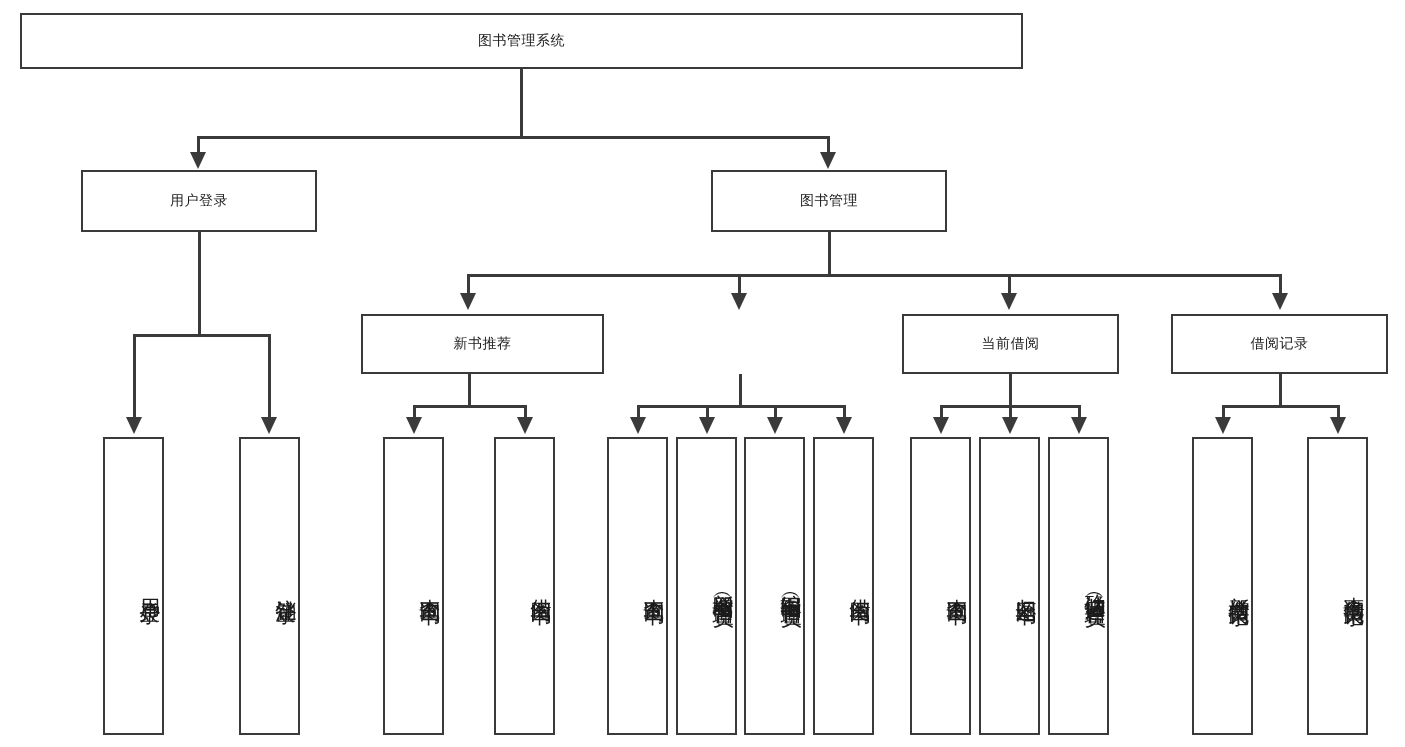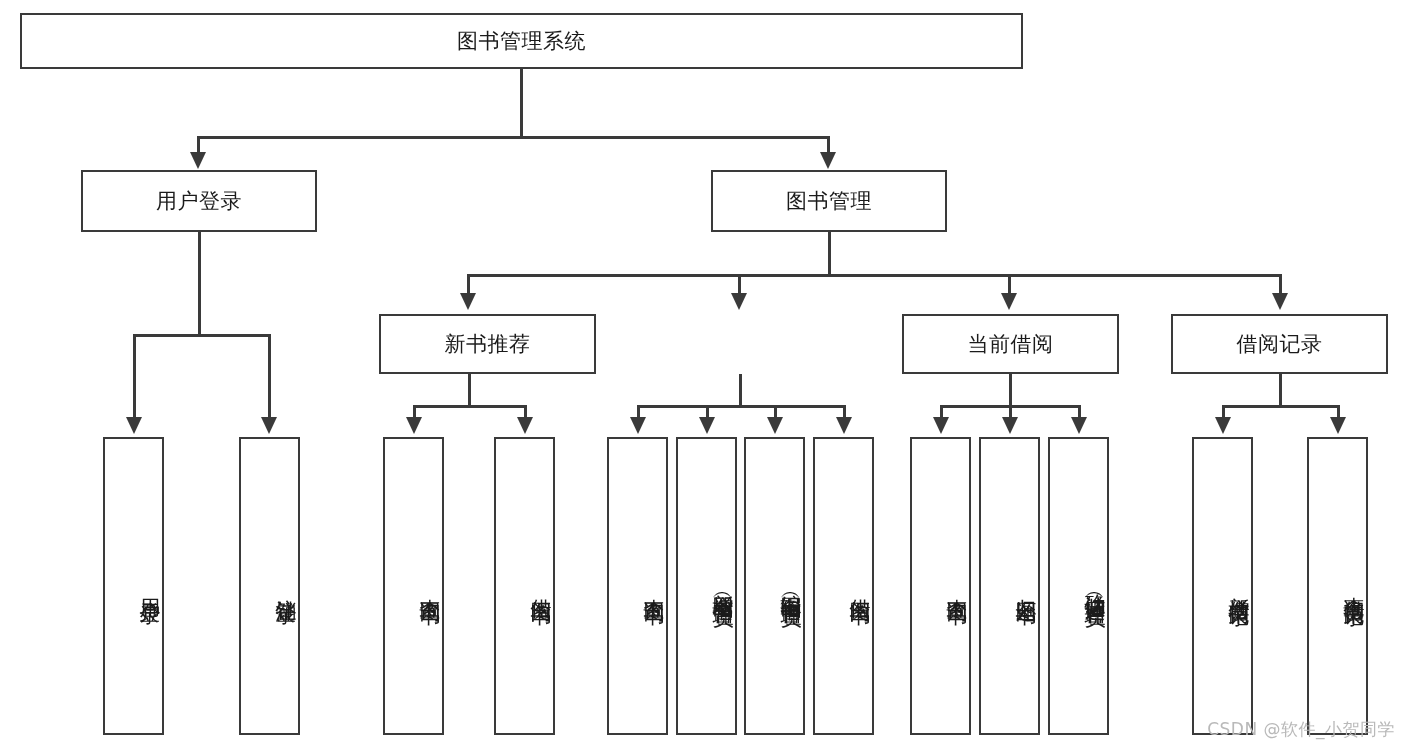--- a/index.html
+++ b/index.html
@@ -26,21 +26,21 @@
     background: #ffffff;
     color: #1b1b1b;
     display: flex;
     align-items: center;
     justify-content: center;
     text-align: center;
     line-height: 1.15;
     z-index: 3;
   }
   .node.h {
-    font-size: 21px;
+    font-size: 14px;
     letter-spacing: 0.5px;
     font-family: Liberation Serif, serif;
   }
   .node.v {
     
     writing-mode: vertical-rl;
     text-orientation: upright;
     font-size: 21px;
     letter-spacing: 2px;
     padding: 6px 0;
@@ -120,21 +120,21 @@
   <div class="line-h" style="left:467px; top:274px; width:814px;"></div>
   <div class="line-v" style="left:467px; top:274px; height:22px;"></div>
   <div class="arrow" style="left:460px; top:293px;"></div>
   <div class="line-v" style="left:738px; top:274px; height:22px;"></div>
   <div class="arrow" style="left:731px; top:293px;"></div>
   <div class="line-v" style="left:1008px; top:274px; height:22px;"></div>
   <div class="arrow" style="left:1001px; top:293px;"></div>
   <div class="line-v" style="left:1279px; top:274px; height:22px;"></div>
   <div class="arrow" style="left:1272px; top:293px;"></div>
 
-  <div class="node h" style="left:379px; top:314px; width:217px; height:60px;">
+  <div class="node h" style="left:361px; top:314px; width:243px; height:60px;">
     <span>新书推荐</span>
   </div>
   <div class="node h" style="left:1171px; top:314px; width:217px; height:60px;">
     <span>借阅记录</span>
   </div>
   <div class="node h" style="left:902px; top:314px; width:217px; height:60px;">
     <span>当前借阅</span>
   </div>
 
   <div class="line-v" style="left:468px; top:374px; height:33px;"></div>
@@ -208,15 +208,14 @@
     <span class="vtxt">确认归还（管理员）</span>
   </div>
 
   <div class="node v" style="left:1192px; top:437px; width:61px; height:298px;">
     <span class="vtxt">新增借阅记录</span>
   </div>
   <div class="node v" style="left:1307px; top:437px; width:61px; height:298px;">
     <span class="vtxt">查询借阅记录</span>
   </div>
 
-  <div id="watermark">CSDN @软件_小贺同学</div>
 
 </div>
 
 </body></html>

